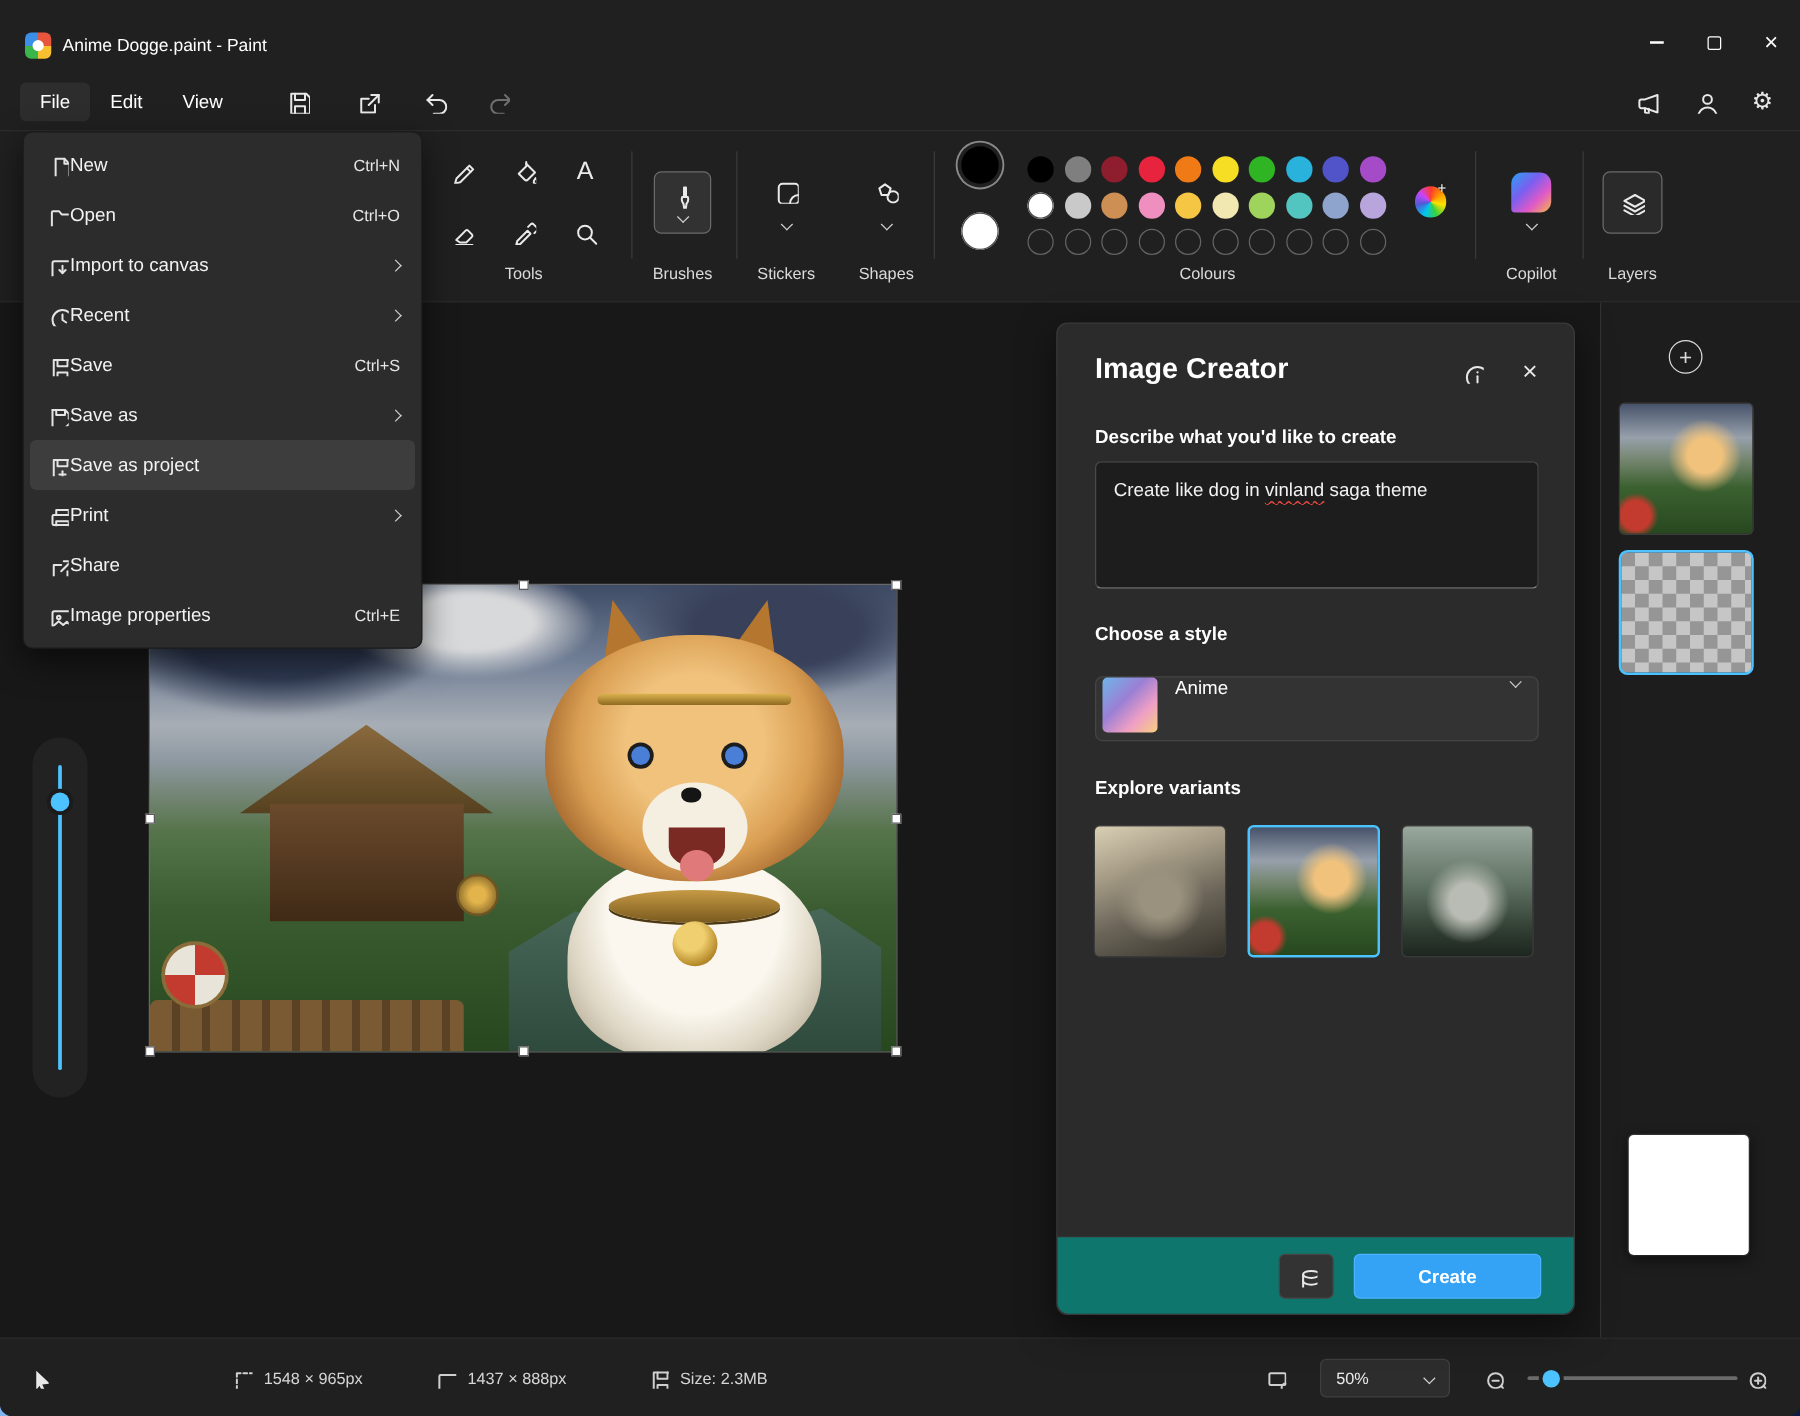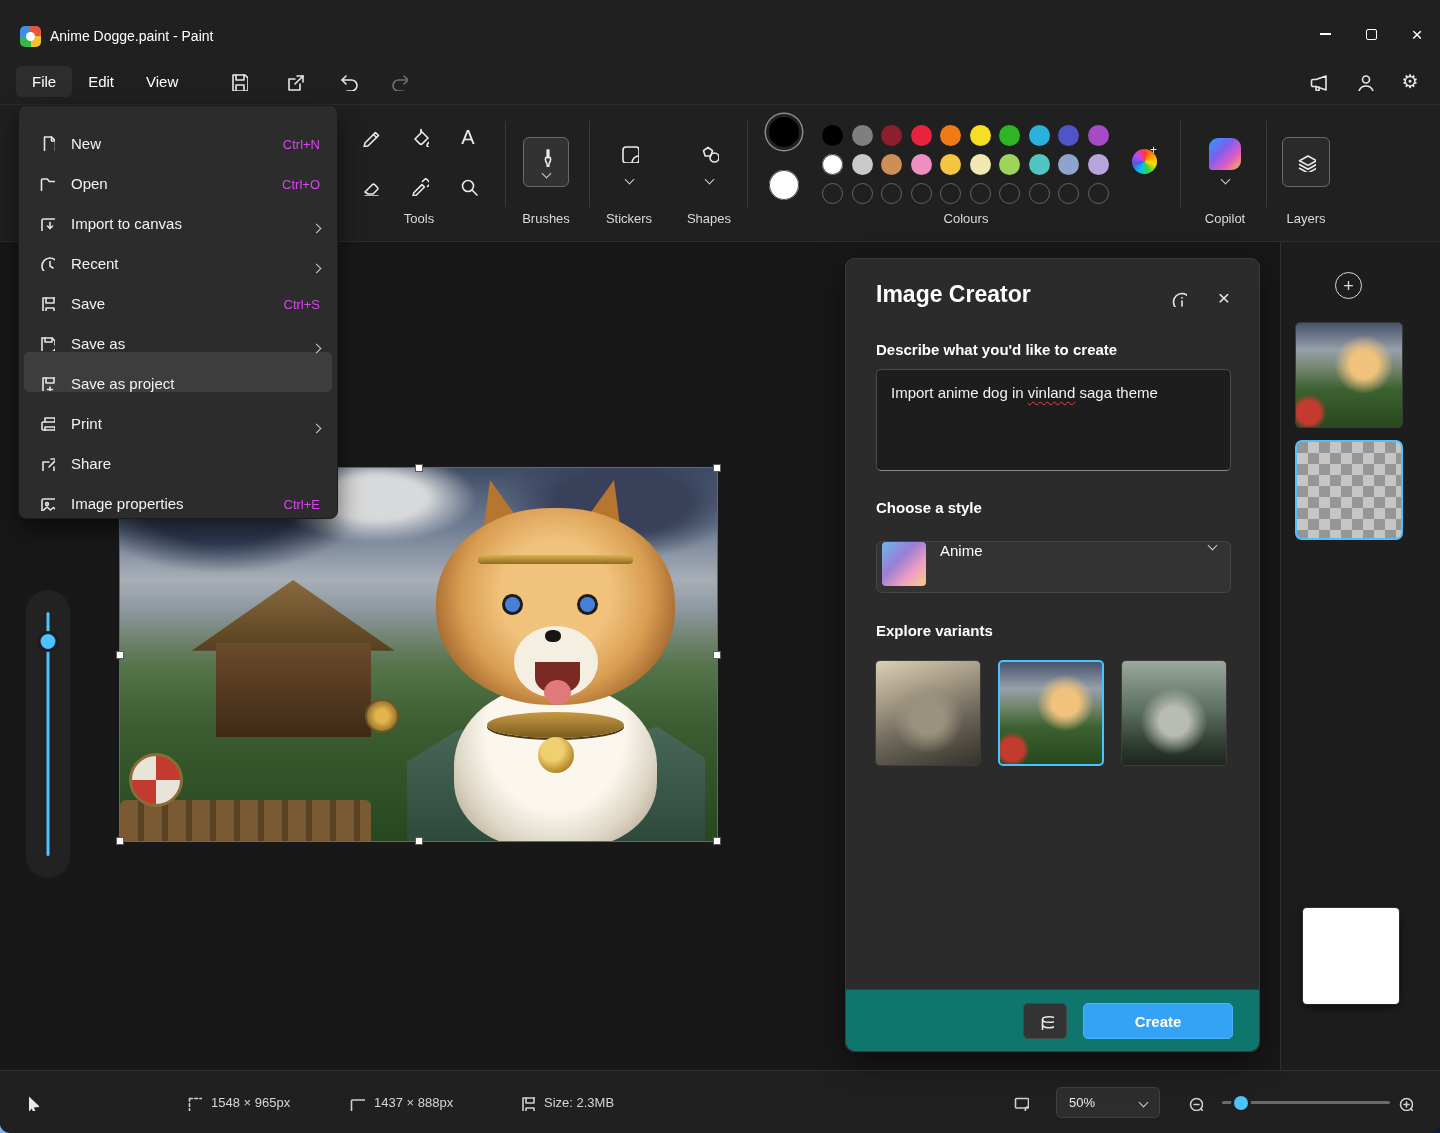--- a/index.html
+++ b/index.html
@@ -102,24 +102,24 @@
   .cape { position:absolute; left:0%; top:66%; width:100%; height:34%;
     background:linear-gradient(180deg,#49695a,#2e4a3c); clip-path:polygon(0 35%, 18% 8%, 50% 30%, 84% 6%, 100% 32%, 100% 100%, 0 100%); }
   .collar { position:absolute; left:27%; top:64%; width:46%; height:26px; border-radius:50%;
     background:linear-gradient(#c69a45,#7a5a1e); box-shadow:0 2px 0 #4c3812; }
   .medal { position:absolute; left:44%; top:71%; width:36px; height:36px; border-radius:50%;
     background:radial-gradient(circle at 40% 35%, #efcf6f 0 35%, #b88c2c 70%, #7a5a18); }
 
   
   .file-menu { position:absolute; left:18px; top:105px; width:320px; z-index:60; background:#2c2c2c; border:1px solid #1b1b1b;
     border-radius:8px; padding:6px 0; box-shadow:0 10px 26px rgba(0,0,0,.55); }
-  .fm-item { height:40px; margin:0 5px; padding:0 12px; display:flex; align-items:flex-end; gap:15px; font-size:15px; color:#f2f2f2; border-radius:5px; }
+  .fm-item { height:40px; margin:0 5px; padding:0 12px; display:flex; align-items:center; font-size:15px; color:#f2f2f2; border-radius:5px; }
   .fm-item.hl { background:#3d3d3d; }
   .fm-icon { width:20px; height:20px; display:flex; align-items:center; justify-content:center; color:#e4e4e4; flex:0 0 auto; }
-  .fm-sc { margin-left:auto; color:#d946ef; font-size:13px; }
+  .fm-sc { margin-left:auto; color:#e5e5e5; font-size:13px; }
   .fm-sub { margin-left:auto; }
 
   
   .creator { position:absolute; left:845px; top:258px; width:415px; height:794px; background:#2b2b2b; border:1px solid #3a3a3a; border-radius:9px;
     box-shadow:0 10px 30px rgba(0,0,0,.5); z-index:30; }
   .cr-title { position:absolute; left:30px; top:22px; font-size:23px; font-weight:700; color:#ffffff; }
   .cr-info { position:absolute; right:66px; top:24px; width:30px; height:30px; display:flex; align-items:center; justify-content:center; color:#e8e8e8; border-radius:5px; }
   .cr-close { position:absolute; right:20px; top:24px; width:30px; height:30px; display:flex; align-items:center; justify-content:center; color:#e8e8e8; font-size:21px; border-radius:5px; }
   .cr-label { position:absolute; left:30px; font-size:15px; font-weight:700; color:#ffffff; }
   .cr-textarea { position:absolute; left:30px; top:110px; width:355px; height:102px; background:#1d1d1d; border:1px solid #4a4a4a; border-bottom-color:#8a8a8a;
@@ -487,21 +487,21 @@
           <circle cx="12" cy="12" r="8.5"></circle>
           <path d="M12 11v5"></path>
           <circle cx="12" cy="7.8" r="0.9" fill="currentColor" stroke="none"></circle>
         </svg>
     </div>
     <div class="cr-close">
         <span>×</span>
       </div>
 
     <div class="cr-label" style="top:82px;">Describe what you'd like to create</div>
-    <div class="cr-textarea"><span>Import anime dog in </span><span class="squiggle">vinland</span><span> saga theme</span></div>
+    <div class="cr-textarea"><span>Create like dog in </span><span class="squiggle">vinland</span><span> saga theme</span></div>
 
     <div class="cr-label" style="top:240px;">Choose a style</div>
     <div class="cr-dropdown">
       <div class="style-thumb"></div>
       <div class="cr-dd-label">Anime</div>
       <span class="chev down cr-dd-chev"></span>
     </div>
 
     <div class="cr-label" style="top:363px;">Explore variants</div>
     <div class="variants">

